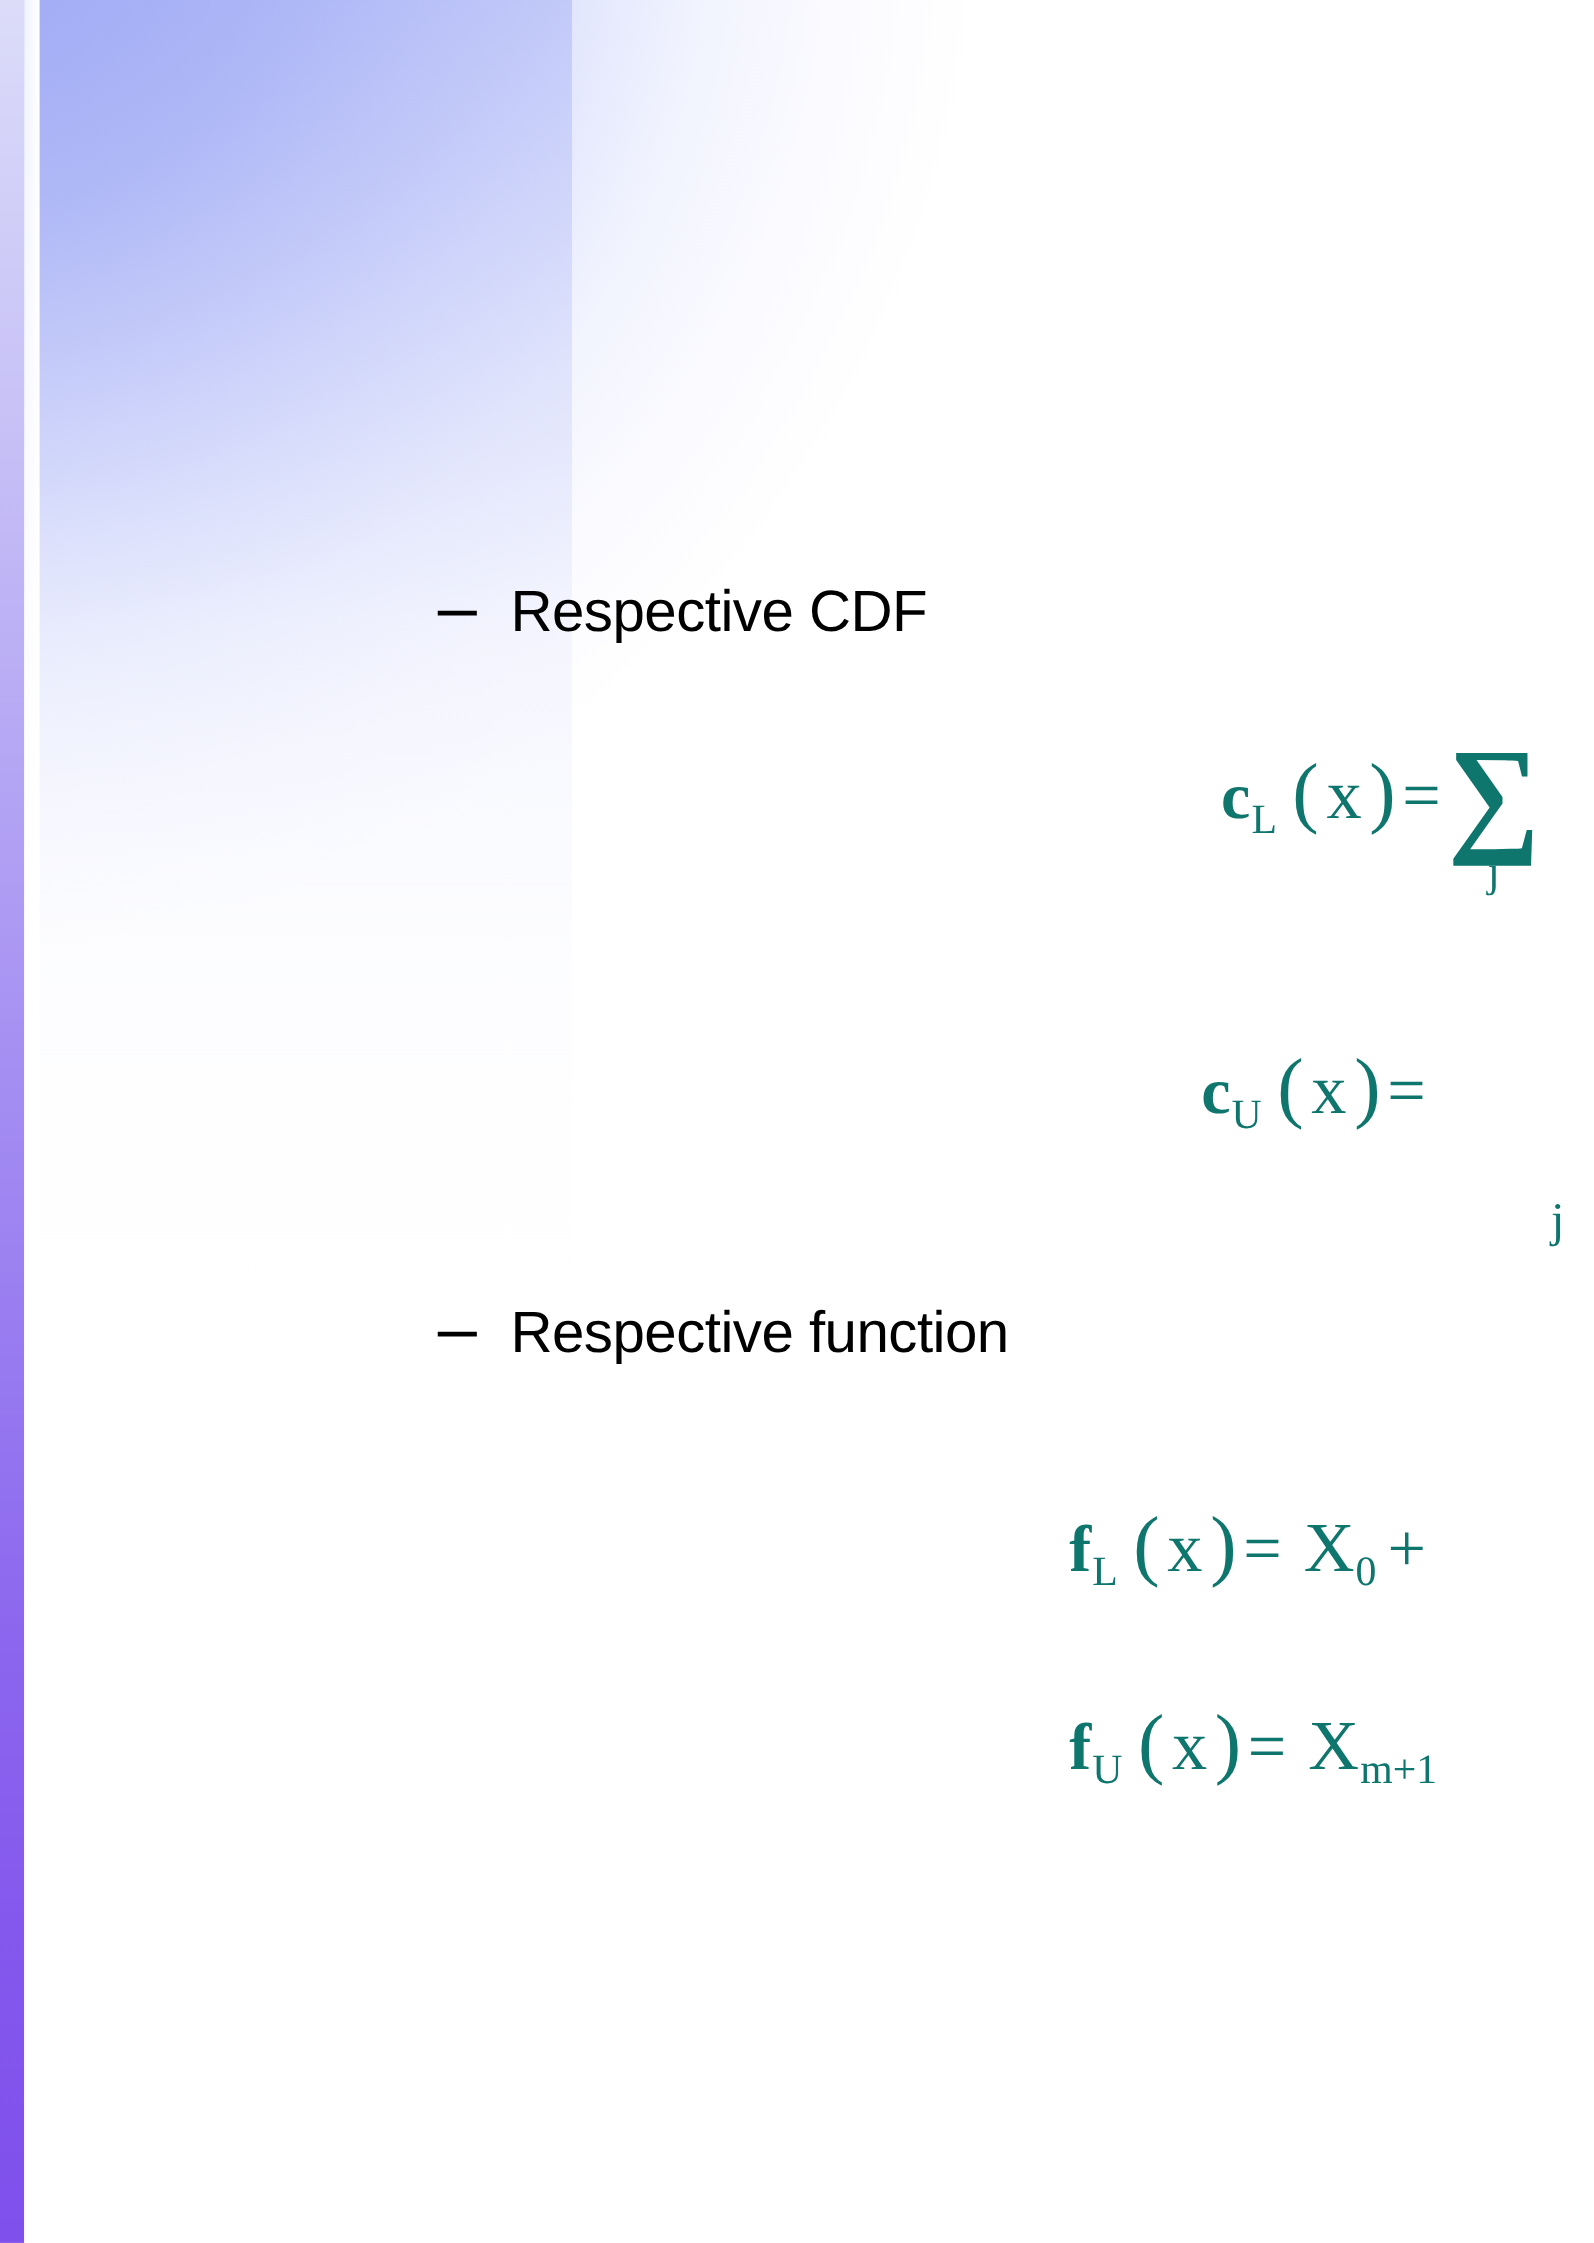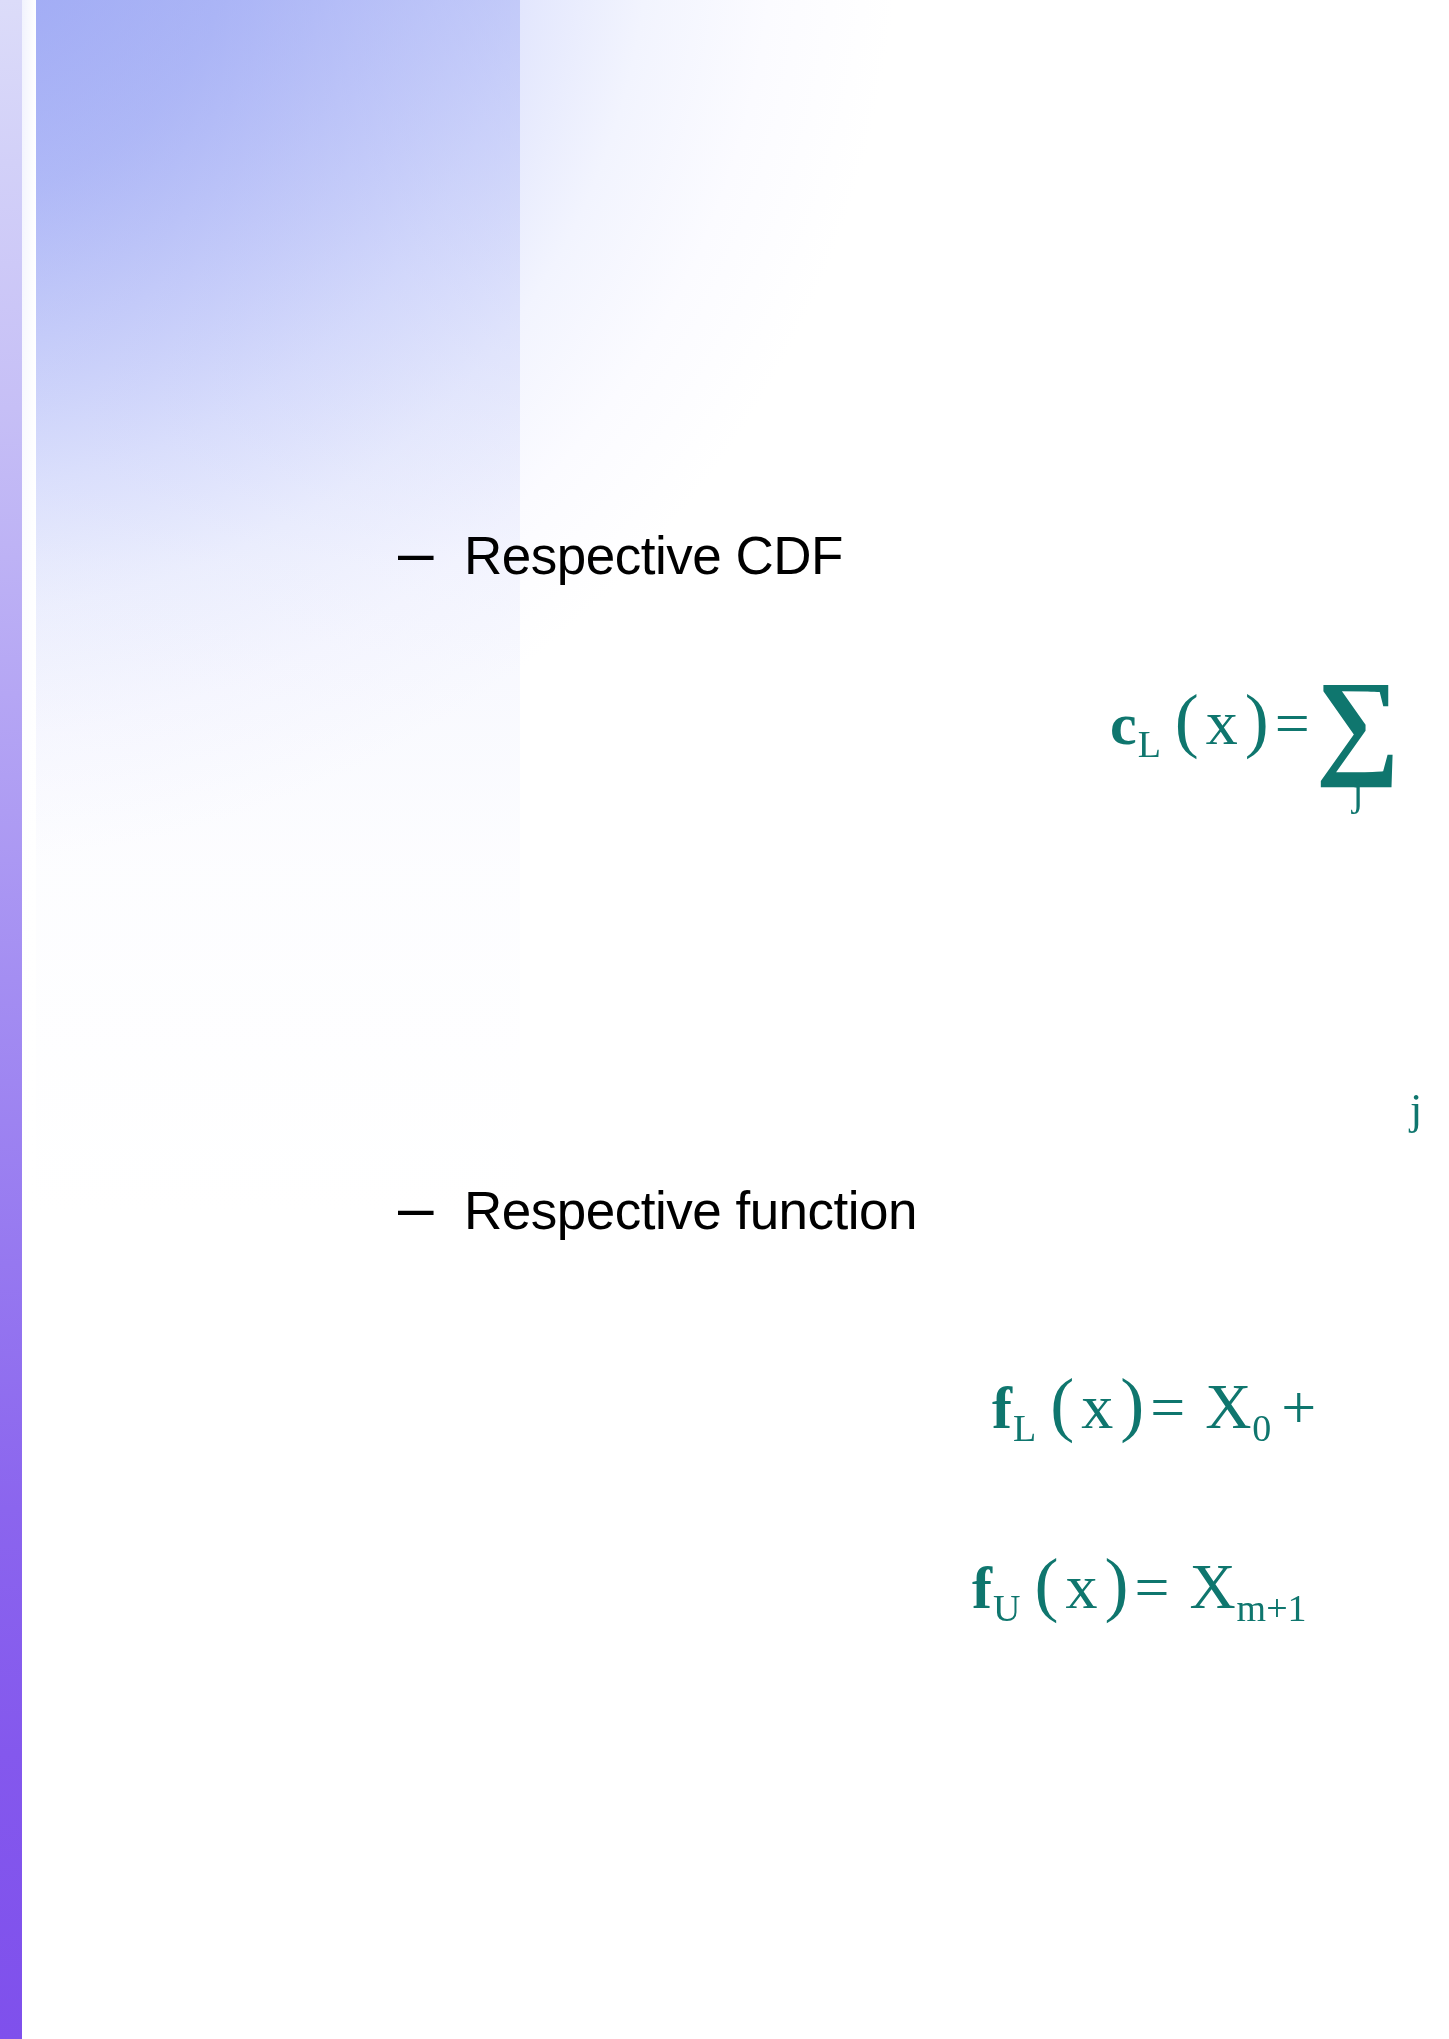--- a/index.html
+++ b/index.html
@@ -216,31 +216,34 @@
 
     <div class="bullet-row" style="left:398px; top:520px;">
       <span class="bullet-dash">–</span>
       <span class="bullet-text">Respective CDF</span>
     </div>
 
     <div class="formula" style="left:1110px; top:672px;">
       <span class="fn">c</span><span class="sub">L</span><span class="gap"></span><span class="paren">(</span><span class="gap-sm"></span><span class="var">x</span><span class="gap-sm"></span><span class="paren">)</span><span class="eq">=</span><span class="sigma-stack"><span class="big-sigma">∑</span><span class="sigma-limit">j</span></span>
     </div>
 
+    <div class="formula" style="left:1092px; top:952px;">
+      <span class="fn">c</span><span class="sub">U</span><span class="gap"></span><span class="paren">(</span><span class="gap-sm"></span><span class="var">x</span><span class="gap-sm"></span><span class="paren">)</span><span class="eq">=</span>
+    </div>
 
     <div class="formula" style="left:1410px; top:1088px; font-size:44px;">
       <span>j</span>
     </div>
 
     <div class="bullet-row" style="left:398px; top:1175px;">
       <span class="bullet-dash">–</span>
       <span class="bullet-text">Respective function</span>
     </div>
 
-    <div class="formula" style="left:972px; top:1368px;margin-left:20px;">
+    <div class="formula" style="left:972px; top:1368px;">
       <span class="fn">f</span><span class="sub">L</span><span class="gap"></span><span class="paren">(</span><span class="gap-sm"></span><span class="var">x</span><span class="gap-sm"></span><span class="paren">)</span><span class="eq">=</span><span class="gap"></span><span class="var">X</span><span class="sub">0</span><span class="plus">+</span>
     </div>
 
     <div class="formula" style="left:972px; top:1548px;text-align:right;">
       <span class="fn">f</span><span class="sub">U</span><span class="gap"></span><span class="paren">(</span><span class="gap-sm"></span><span class="var">x</span><span class="gap-sm"></span><span class="paren">)</span><span class="eq">=</span><span class="gap"></span><span class="var">X</span><span class="sub">m+1</span>
     </div>
 
   </div>
 </div>
 

